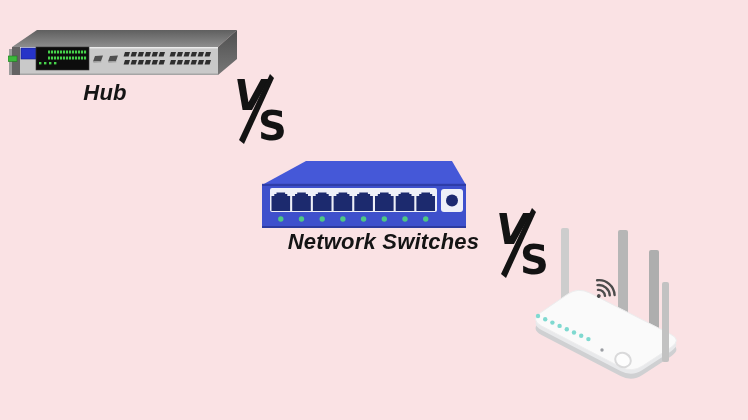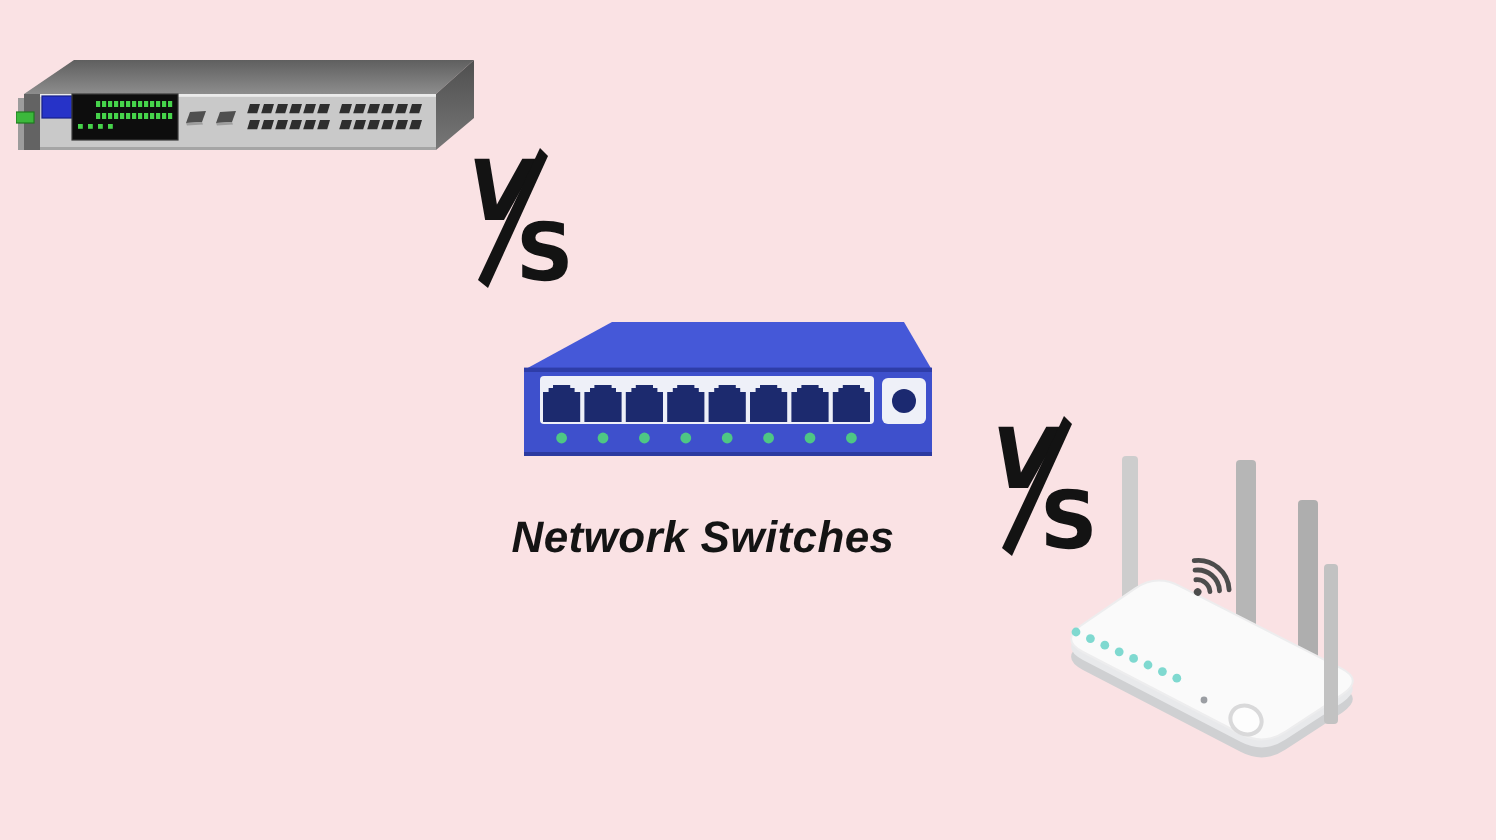--- a/index.html
+++ b/index.html
@@ -119,20 +119,21 @@
         <polygon points="191,24 196,24 194.6,28.6 189.6,28.6" fill="#2e2e2e"></polygon>
         <polygon points="198,24 203,24 201.6,28.6 196.6,28.6" fill="#2e2e2e"></polygon>
         <polygon points="163,32 168,32 166.6,36.6 161.6,36.6" fill="#2e2e2e"></polygon>
         <polygon points="170,32 175,32 173.6,36.6 168.6,36.6" fill="#2e2e2e"></polygon>
         <polygon points="177,32 182,32 180.6,36.6 175.6,36.6" fill="#2e2e2e"></polygon>
         <polygon points="184,32 189,32 187.6,36.6 182.6,36.6" fill="#2e2e2e"></polygon>
         <polygon points="191,32 196,32 194.6,36.6 189.6,36.6" fill="#2e2e2e"></polygon>
         <polygon points="198,32 203,32 201.6,36.6 196.6,36.6" fill="#2e2e2e"></polygon>
       </g>
   </svg>
+  <div class="device-label" style="left:40px;top:80px;width:130px;">Hub</div>
 
   <svg class="abs" style="left:232px;top:74px;" width="70" height="75" viewBox="0 0 70 75">
     <text class="vs-letter" x="2" y="36" font-size="42" style="font-style:italic">V</text>
     <polygon points="38,0 42,4 12,70 7,66" fill="#131313"></polygon>
     <text class="vs-letter" x="26" y="66" font-size="40">S</text>
   </svg>
 
   <svg class="abs" style="left:255px;top:155px;" width="215" height="80" viewBox="0 0 215 80">
     <polygon points="7,30 51,6 197,6 211,30" fill="#4558d8"></polygon>
     <rect x="7" y="28.8" width="204" height="2.4" fill="#2e3da8"></rect>
@@ -155,21 +156,21 @@
         <circle cx="67.2" cy="64" r="2.7" fill="#4ec784"></circle>
         <circle cx="87.89999999999999" cy="64" r="2.7" fill="#4ec784"></circle>
         <circle cx="108.6" cy="64" r="2.7" fill="#4ec784"></circle>
         <circle cx="129.3" cy="64" r="2.7" fill="#4ec784"></circle>
         <circle cx="150" cy="64" r="2.7" fill="#4ec784"></circle>
         <circle cx="170.70000000000002" cy="64" r="2.7" fill="#4ec784"></circle>
       </g>
     <rect x="186" y="34" width="22" height="23" rx="3" fill="#eef0f8"></rect>
     <circle cx="197" cy="45.5" r="6" fill="#1b2970"></circle>
   </svg>
-  <div class="device-label" style="left:244px;top:229px;width:215px;margin-top:27px;">Network Switches</div>
+  <div class="device-label" style="left:276px;top:229px;width:215px;">Network Switches</div>
 
   <svg class="abs" style="left:494px;top:208px;" width="70" height="75" viewBox="0 0 70 75">
     <text class="vs-letter" x="2" y="36" font-size="42" style="font-style:italic">V</text>
     <polygon points="38,0 42,4 12,70 7,66" fill="#131313"></polygon>
     <text class="vs-letter" x="26" y="66" font-size="40">S</text>
   </svg>
 
   <svg class="abs" style="left:520px;top:220px;" width="180" height="180" viewBox="0 0 180 180">
 
     <rect x="41" y="8" width="8" height="92" rx="2" fill="#cdcdcd"></rect>

